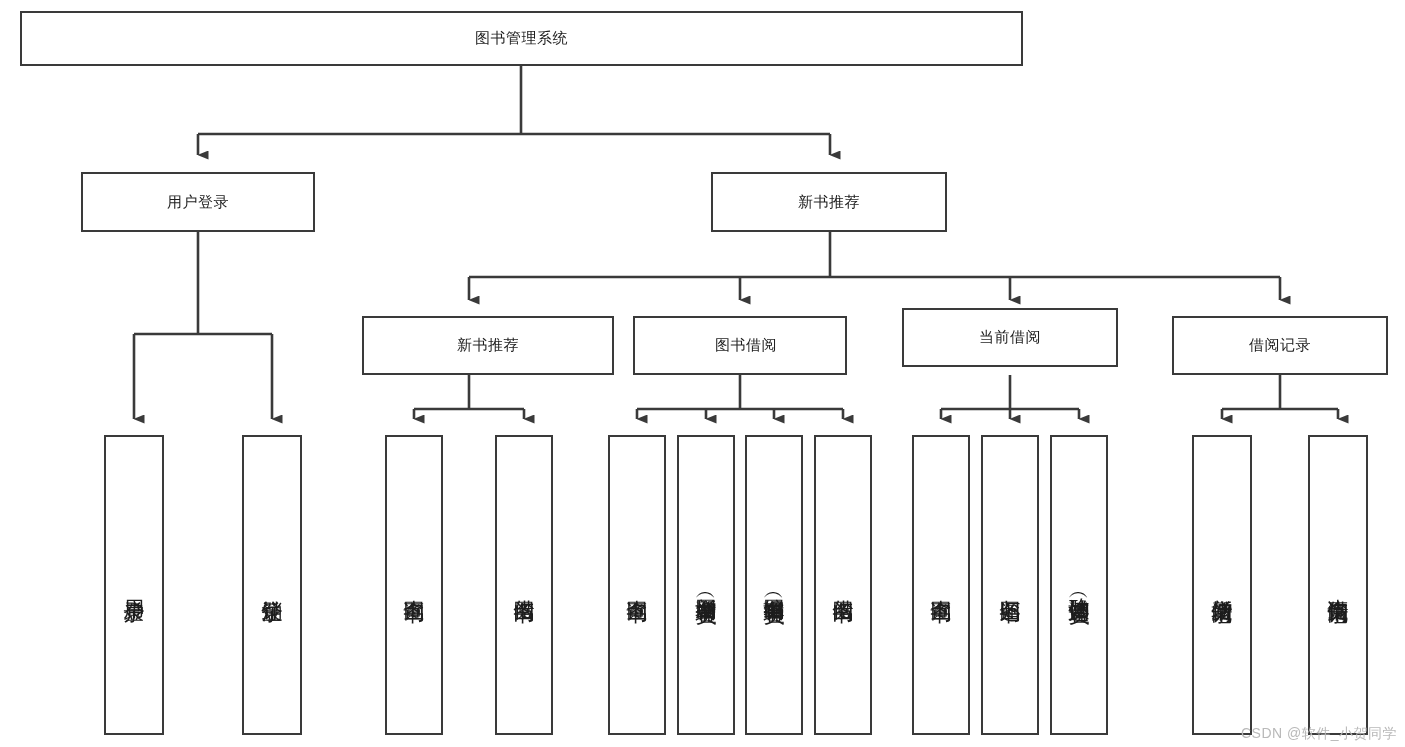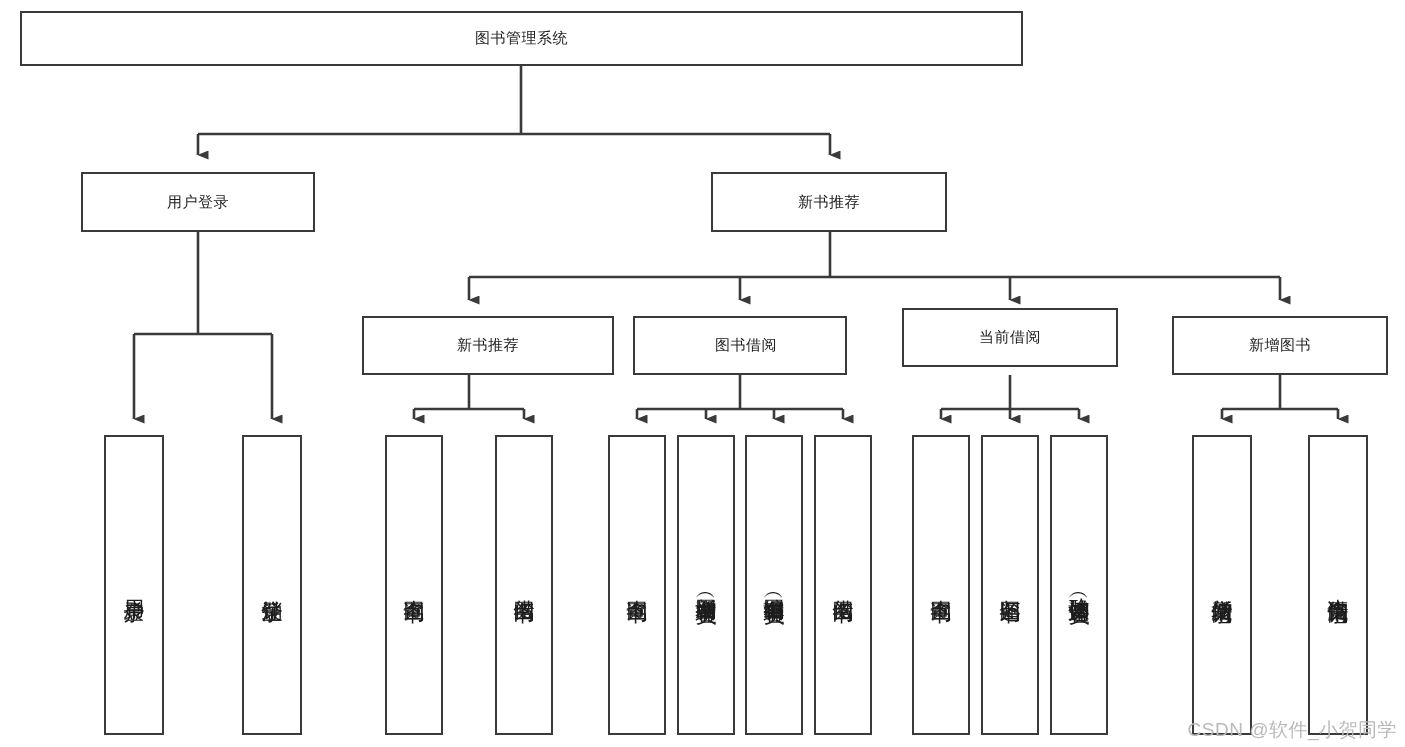--- a/index.html
+++ b/index.html
@@ -57,21 +57,21 @@
     text-align: center;
   }
   .node-label {
     display: block;
     user-select: none;
   }
   #watermark {
     position: absolute;
     right: 8px;
     bottom: 4px;
-    font-size: 19px;
+    font-size: 14px;
     color: #b9b9b9;
     letter-spacing: 0.5px;
     white-space: nowrap;
   }
 </style>
 </head>
 <body>
 
 <div id="diagram-root">
 
@@ -139,21 +139,21 @@
   <div class="node horizontal" style="left:362px; top:316px; width:252px; height:59px;">
     <span class="node-label">新书推荐</span>
   </div>
   <div class="node horizontal" style="left:633px; top:316px; width:214px; height:59px;padding-left:12px;">
     <span class="node-label">图书借阅</span>
   </div>
   <div class="node horizontal" style="left:902px; top:308px; width:216px; height:59px;">
     <span class="node-label">当前借阅</span>
   </div>
   <div class="node horizontal" style="left:1172px; top:316px; width:216px; height:59px;">
-    <span class="node-label">新增图书</span>
+    <span class="node-label">借阅记录</span>
   </div>
 
   <div class="node vertical" style="left:104px; top:435px; width:60px; height:300px;">
     <span class="node-label">用户登录</span>
   </div>
   <div class="node vertical" style="left:242px; top:435px; width:60px; height:300px;">
     <span class="node-label">注销登录</span>
   </div>
 
   <div class="node vertical" style="left:385px; top:435px; width:58px; height:300px;">

